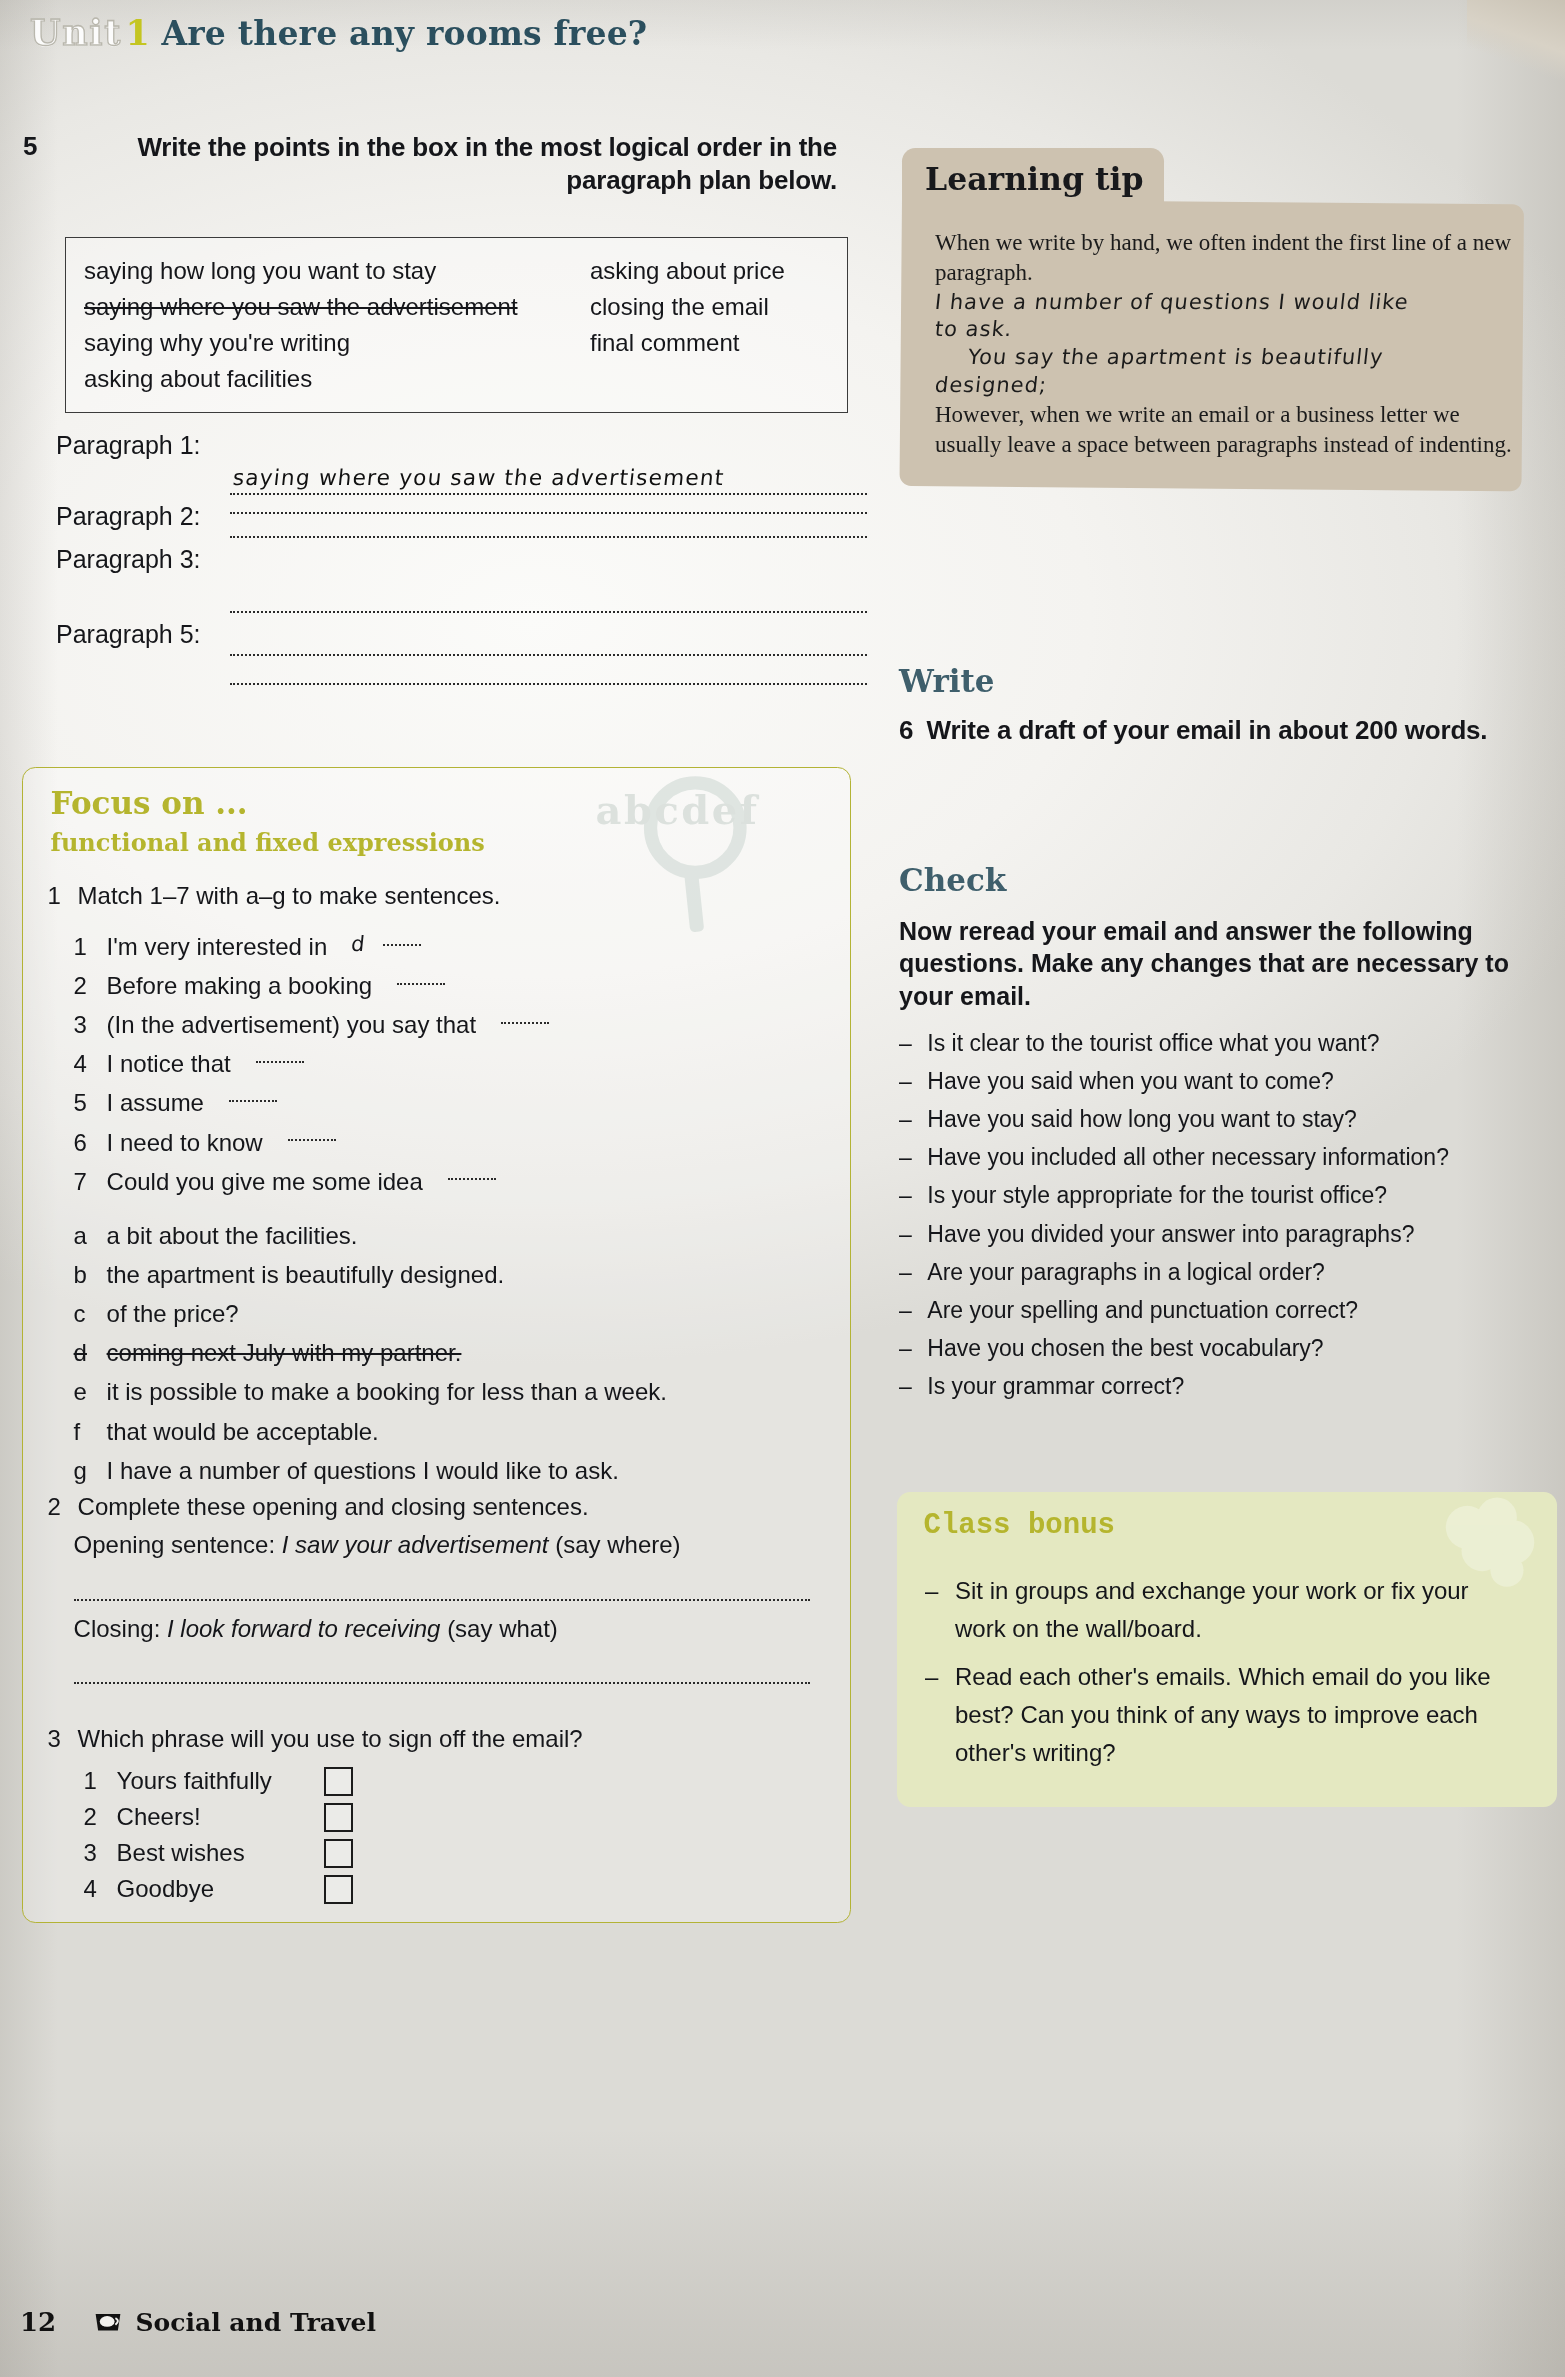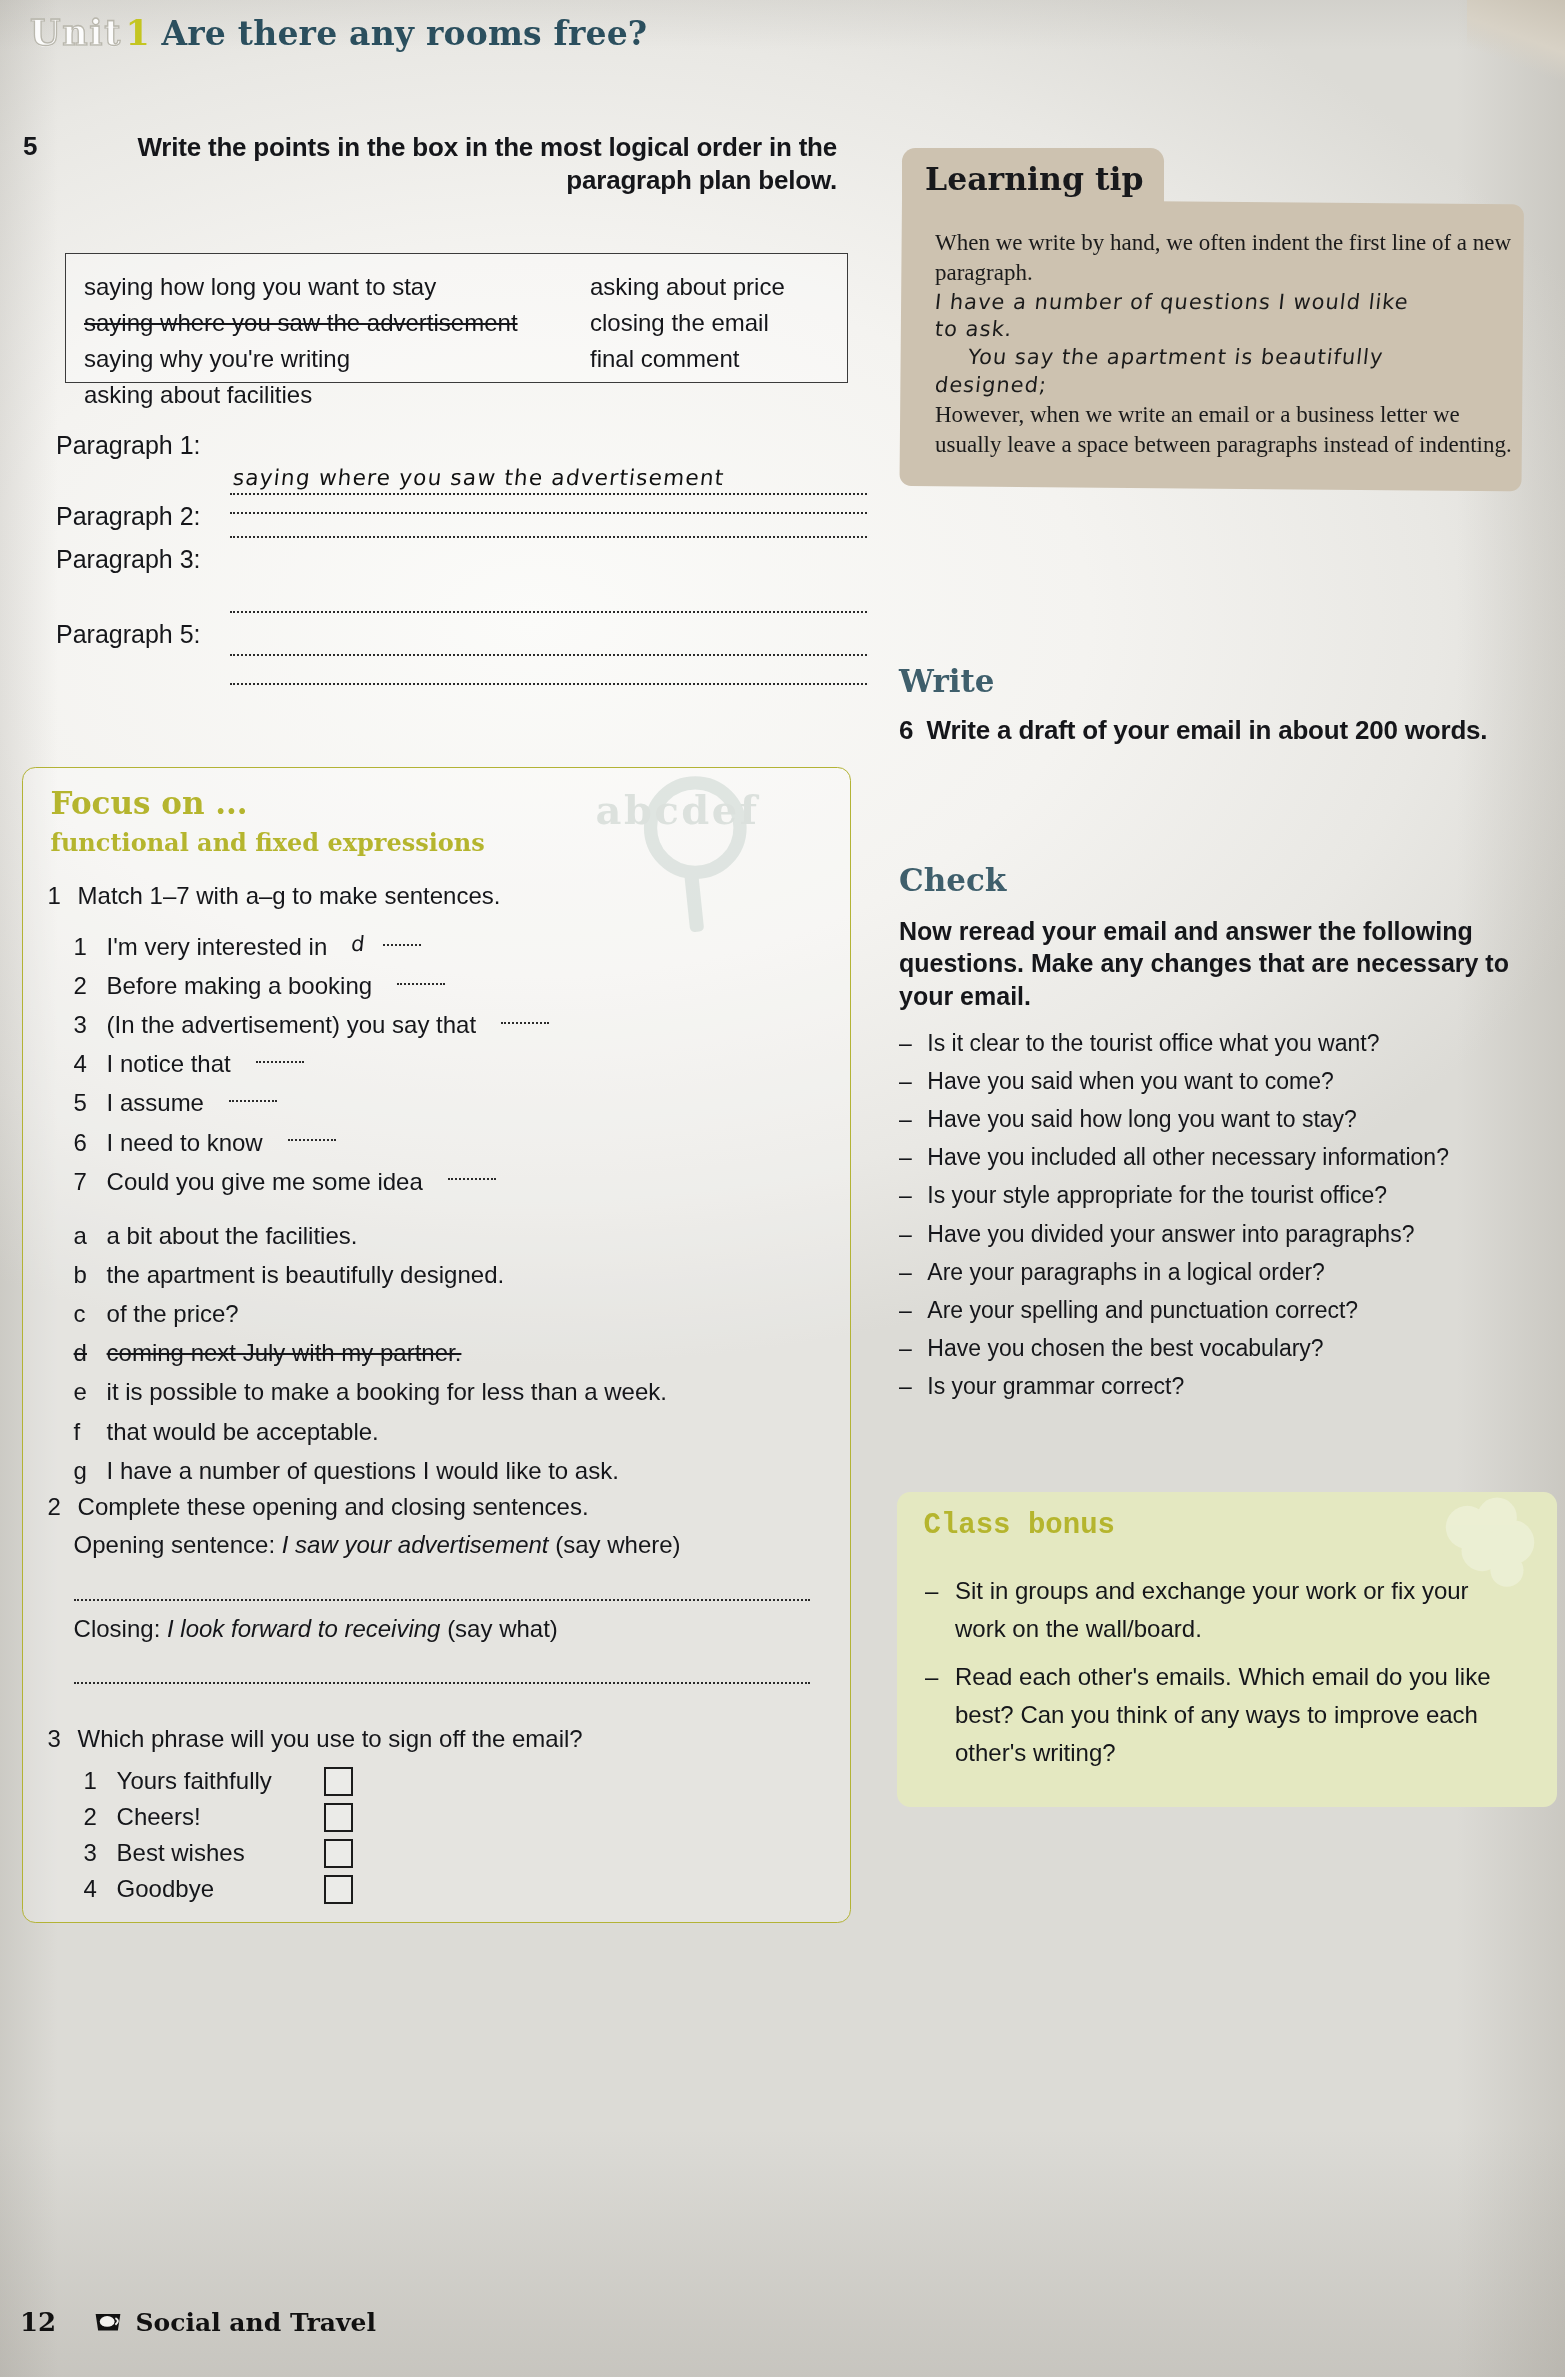--- a/index.html
+++ b/index.html
@@ -49,21 +49,21 @@
   
   .q-num{font-weight:700;font-size:26px;color:#15161a;}
   .instr{font-weight:700;font-size:26px;color:#15161a;line-height:1.26;letter-spacing:-0.2px;text-align:right;}
 
   
   #ex5{position:absolute;left:23px;top:131px;width:829px;}
   #ex5 .row{display:flex;gap:11.6px;}
   #ex5 .instr{max-width:788px;}
 
   .wordbox{
-    position:absolute;left:65px;top:253px;width:783px;height:130px;
+    position:absolute;left:65px;top:237px;width:783px;height:176px;
     border:1.7px solid #3b3b3b;background:rgba(255,255,255,.30);
     box-sizing:border-box;
   }
   .wordbox .cols{display:flex;padding:15px 0 0 18px;}
   .wordbox .col{display:flex;flex-direction:column;}
   .wordbox .col1{width:506px;}
   .wb-item{font-size:24px;color:#15161a;line-height:1.50;white-space:nowrap;}
   .wb-item.struck{text-decoration:line-through;text-decoration-thickness:2px;}
 
   

